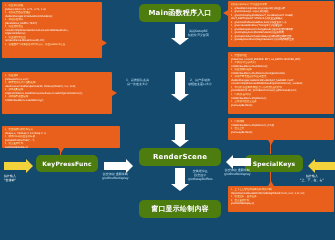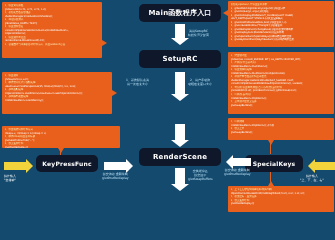--- a/index.html
+++ b/index.html
@@ -29,21 +29,21 @@
   
   .tail{position:absolute;width:0;height:0;}
   .tail-r{border-top:3.5px solid transparent;border-bottom:3.5px solid transparent;border-left:5px solid #e8601c;}
   .tail-l{border-top:3.5px solid transparent;border-bottom:3.5px solid transparent;border-right:5px solid #e8601c;}
   .tail-u{border-left:3.5px solid transparent;border-right:3.5px solid transparent;border-bottom:5px solid #e8601c;}
   .tail-d{border-left:3.5px solid transparent;border-right:3.5px solid transparent;border-top:5px solid #e8601c;}
 
   
   .node{
     position:absolute;
-    background:#0f172a;
+    background:#4d7c0f;
     color:#ffffff;
     border-radius:5px;
     display:flex;align-items:center;justify-content:center;
     font-size:7px;font-weight:bold;
     letter-spacing:0.2px;
     box-sizing:border-box;
     text-align:center;
   }
 
   
@@ -136,21 +136,20 @@
 
   <div class="arrow arr-down" style="left:175px;top:24px;">
     <div class="shaft" style="height:14px;"></div>
     <div class="head" style="margin-left:-4px;"></div>
   </div>
   <div class="cap center" style="left:188px;top:29px;">
     <span>调用SetupRC</span><br>
     <span>初始化渲染配置</span>
   </div>
 
-  <div class="node" style="left:139px;top:50px;width:82px;height:18px;">SetupRC</div>
 
   <div class="arrow arr-down" style="left:175px;top:72px;">
     <div class="shaft" style="height:22px;"></div>
     <div class="head" style="margin-left:-4px;"></div>
   </div>
   <div class="cap center" style="left:126px;top:78px;">
     <span>1、系统默认会调</span><br>
     <span>用一次改变大小</span>
   </div>
   <div class="cap center" style="left:188px;top:78px;">
@@ -169,20 +168,21 @@
   <div class="arrow arr-down" style="left:175px;top:168px;">
     <div class="shaft" style="height:16px;"></div>
     <div class="head" style="margin-left:-4px;"></div>
   </div>
   <div class="cap center" style="left:188px;top:169px;">
     <span>交换缓冲区</span><br>
     <span>提交显示</span><br>
     <span>glutSwapBuffers</span>
   </div>
 
+  <div class="node" style="left:139px;top:200px;width:82px;height:18px;">窗口显示绘制内容</div>
 
   <div class="node" style="left:36px;top:155px;width:62px;height:17px;font-size:6px;">KeyPressFunc</div>
 
   <div class="arrow arr-y arr-right" style="left:4px;top:159px;">
     <div class="shaft" style="width:22px;"></div>
     <div class="head"></div>
   </div>
   <div class="cap yl center" style="left:4px;top:174px;">
     <span>操作输入</span><br>
     <span>"空格键"</span>

